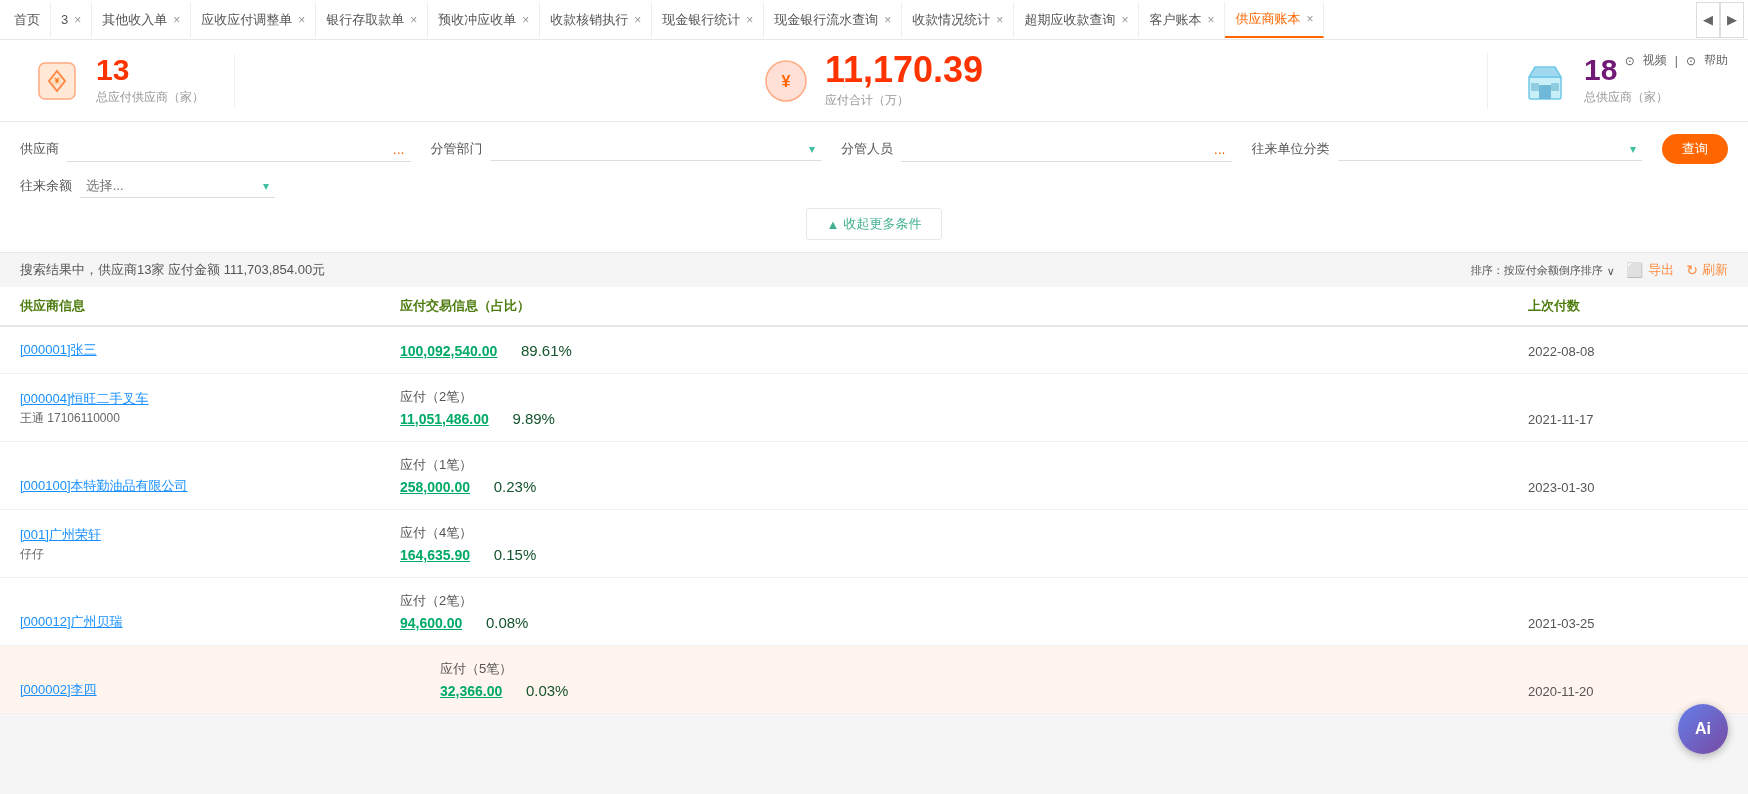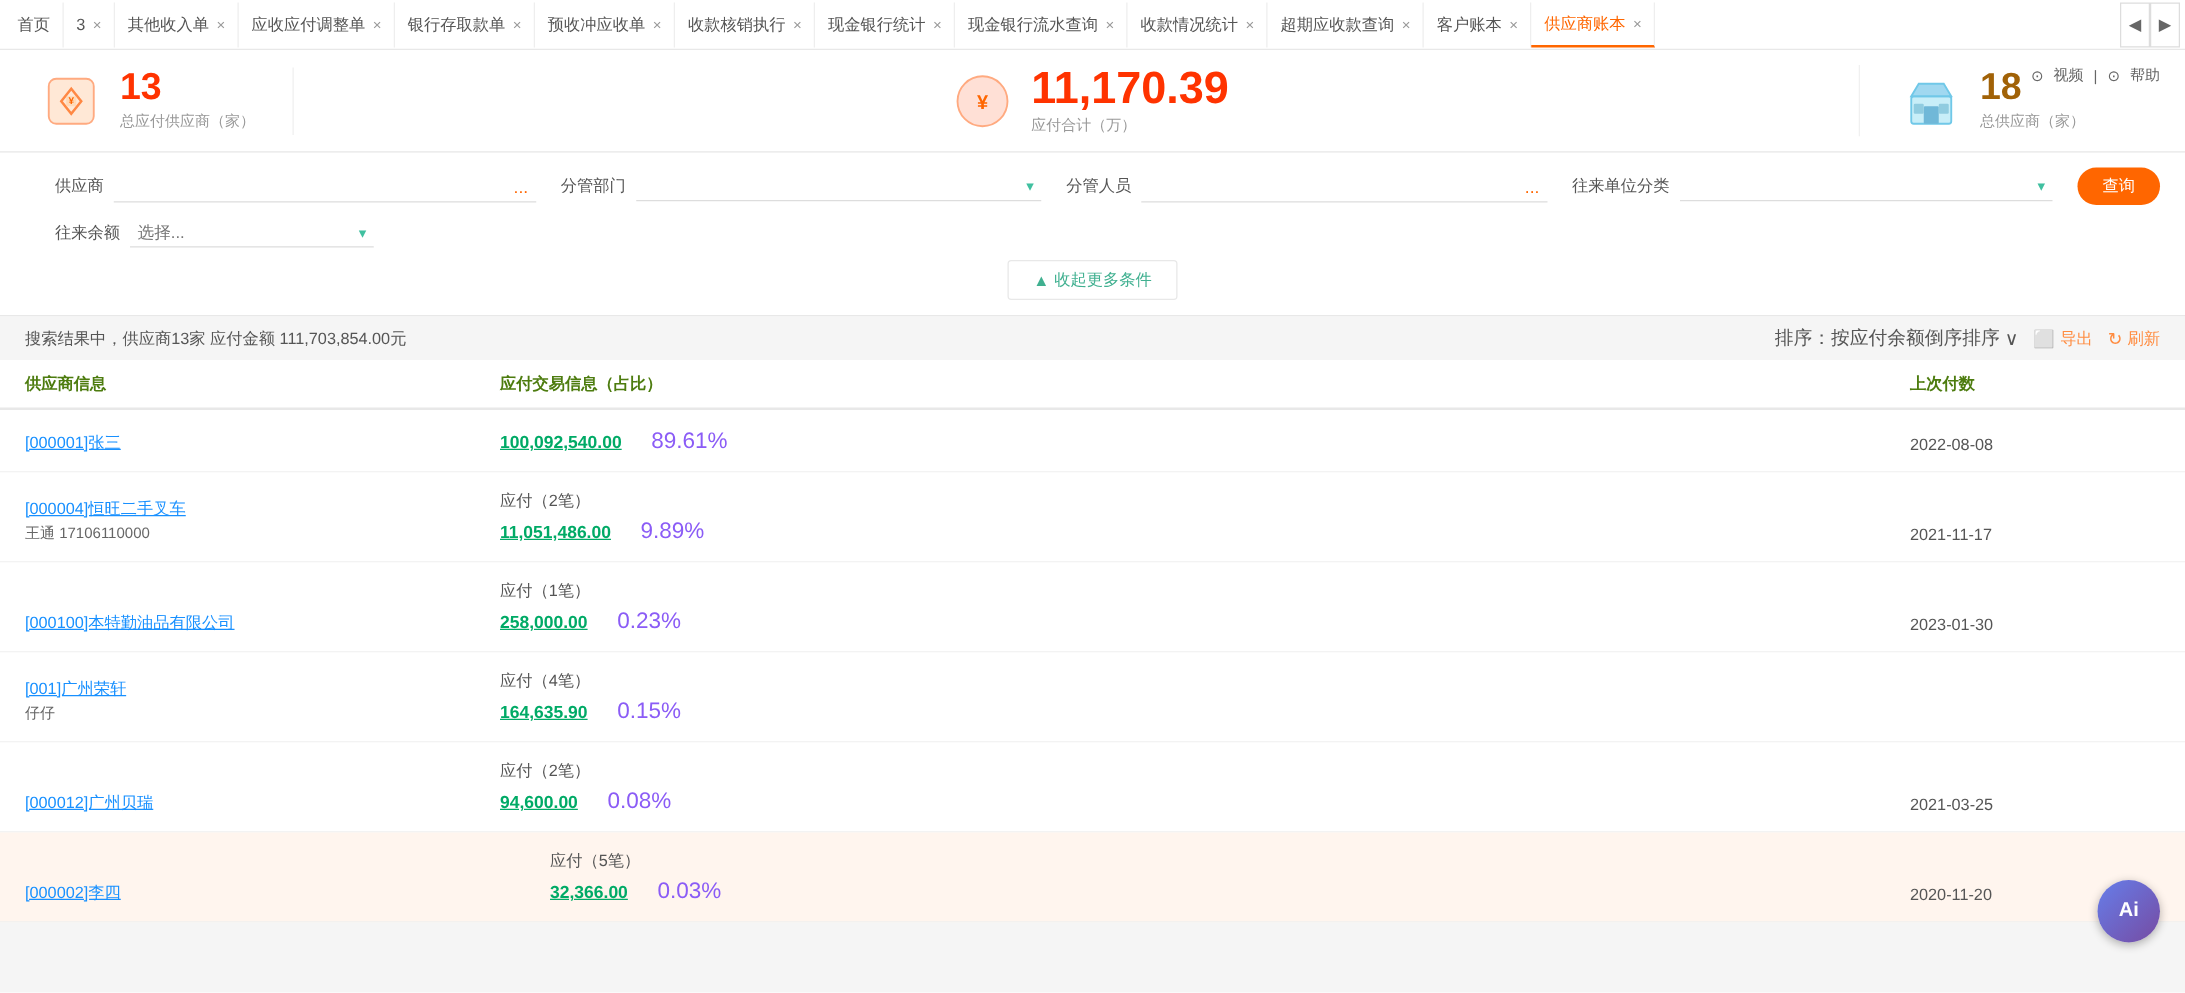--- a/index.html
+++ b/index.html
@@ -116,21 +116,20 @@
     .filter-area {
       background: #fff;
       padding: 12px 20px;
       border-bottom: 1px solid #e8e8e8;
     }
     .filter-row {
       display: flex;
       align-items: center;
       gap: 20px;
       margin-bottom: 10px;
-      margin-left: 24px;
     }
     .filter-item {
       display: flex;
       align-items: center;
       gap: 8px;
       flex: 1;
       min-width: 200px;
     }
     .filter-label {
       color: #555;
@@ -209,21 +208,21 @@
       color: #555;
     }
     .results-bar .sort-area {
       display: flex;
       align-items: center;
       gap: 12px;
       color: #555;
     }
     .sort-select {
       color: #555;
-      font-size: 15px;
+      font-size: 11px;
       border: none;
       background: transparent;
       cursor: pointer;
       display: flex;
       align-items: flex-end;
       gap: 4px;
     }
     .action-btns {
       display: flex;
       align-items: center;
@@ -278,22 +277,22 @@
     }
     .trans-label { font-size: 13px; color: #555; margin-bottom: 4px; }
     .trans-amount {
       color: #00aa66;
       font-size: 14px;
       font-weight: bold;
       text-decoration: underline;
       cursor: pointer;
     }
     .trans-percent {
-      color: #8b5cf6;
-      font-size: 18px;
+      color: #14532d;
+      font-size: 15px;
       margin-left: 20px;
     }
 
     .last-pay-date {
       color: #555;
       font-size: 13px;
     }
   </style>
 </head>
 <body>
@@ -405,21 +404,21 @@
     <div class="stat-icon">
       <svg viewBox="0 0 48 48" fill="none" xmlns="http://www.w3.org/2000/svg">
         <rect x="8" y="20" width="32" height="22" rx="2" fill="#c8eef8" stroke="#70c8e8" stroke-width="1.5"></rect>
         <path d="M8 20 L14 10 L34 10 L40 20 Z" fill="#a0d8f0" stroke="#70c8e8" stroke-width="1.5"></path>
         <rect x="18" y="28" width="12" height="14" rx="1" fill="#70b8d8"></rect>
         <rect x="10" y="26" width="8" height="8" rx="1" fill="#90cce0"></rect>
         <rect x="30" y="26" width="8" height="8" rx="1" fill="#90cce0"></rect>
       </svg>
     </div>
     <div class="stat-content">
-      <div class="stat-number" style="color:#a16207;">18</div>
+      <div class="stat-number" style="color:#701a75;">18</div>
       <div class="stat-label">总供应商（家）</div>
     </div>
   </div>
 
   <div class="top-right-links">
     <span>⊙</span>
     <span>视频</span>
     <span class="divider-v">|</span>
     <span>⊙</span>
     <span>帮助</span>

